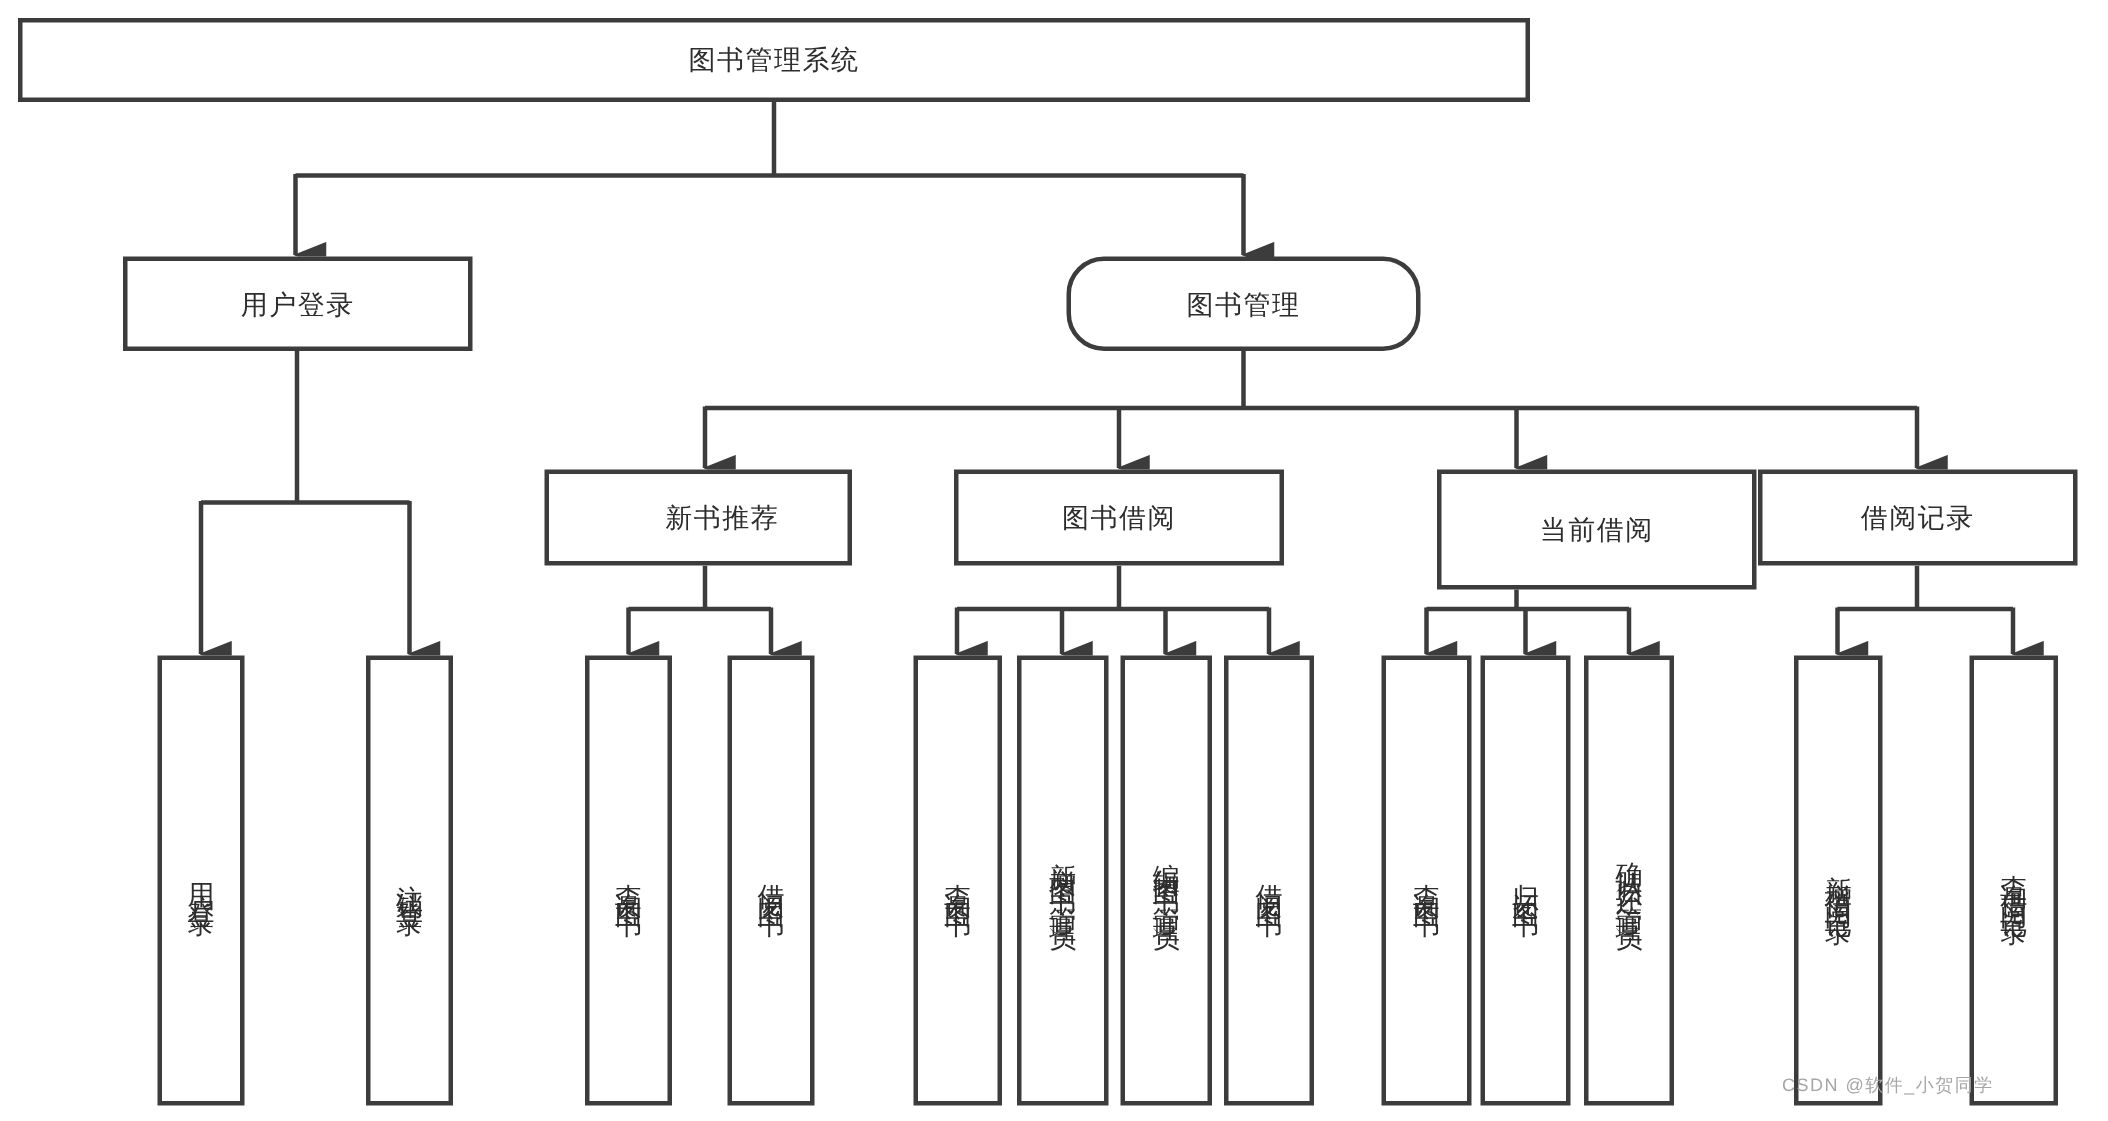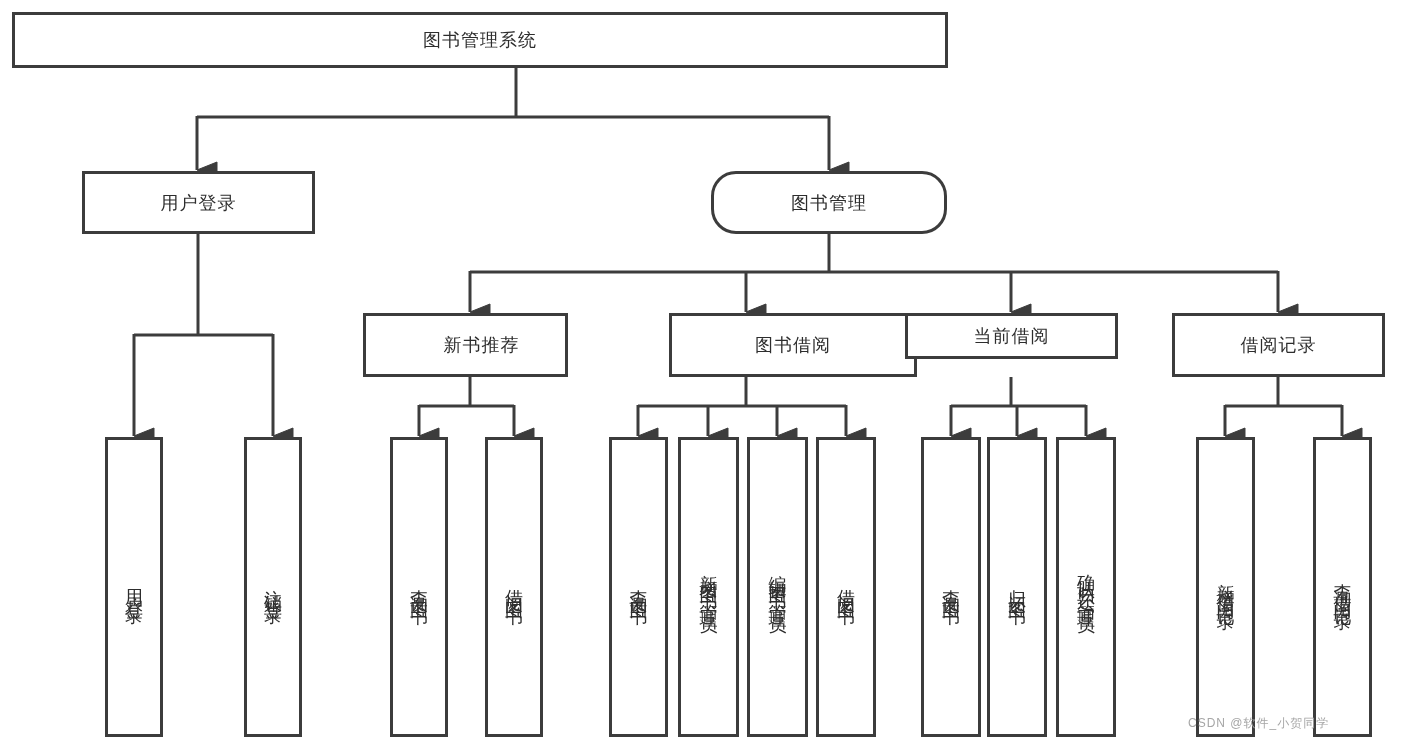--- a/index.html
+++ b/index.html
@@ -30,28 +30,28 @@
     z-index:2;
   }
   .vbox{
     writing-mode:vertical-rl;
     text-orientation:mixed;
     letter-spacing:6px;
     line-height:1.0;
     padding:6px 0;
   }
   
-  .b-root{left:12px;top:12px;width:936px;height:56px;}
+  .b-root{left:12px;top:12px;width:1008px;height:56px;}
   
   .b-l2a{left:82px;top:171px;width:233px;height:63px;}
   .b-l2b{left:711px;top:171px;width:236px;height:63px;border-radius:25px;}
   
   .b-l3a{left:363px;top:313px;width:205px;height:64px;padding-left:32px;}
-  .b-l3b{left:669px;top:313px;width:248px;height:64px;}
-  .b-l3c{left:905px;top:313px;width:213px;height:46px;}
+  .b-l3b{left:636px;top:313px;width:220px;height:64px;}
+  .b-l3c{left:958px;top:313px;width:213px;height:80px;}
   .b-l3d{left:1172px;top:313px;width:213px;height:64px;}
   
   .leaf{top:437px;height:300px;width:58px;}
   .b-lf1{left:105px;}
   .b-lf2{left:244px;}
   .b-lf3{left:390px;}
   .b-lf4{left:485px;}
   .b-lf5{left:609px;width:59px;}
   .b-lf6{left:678px;width:61px;}
   .b-lf7{left:747px;width:61px;}

